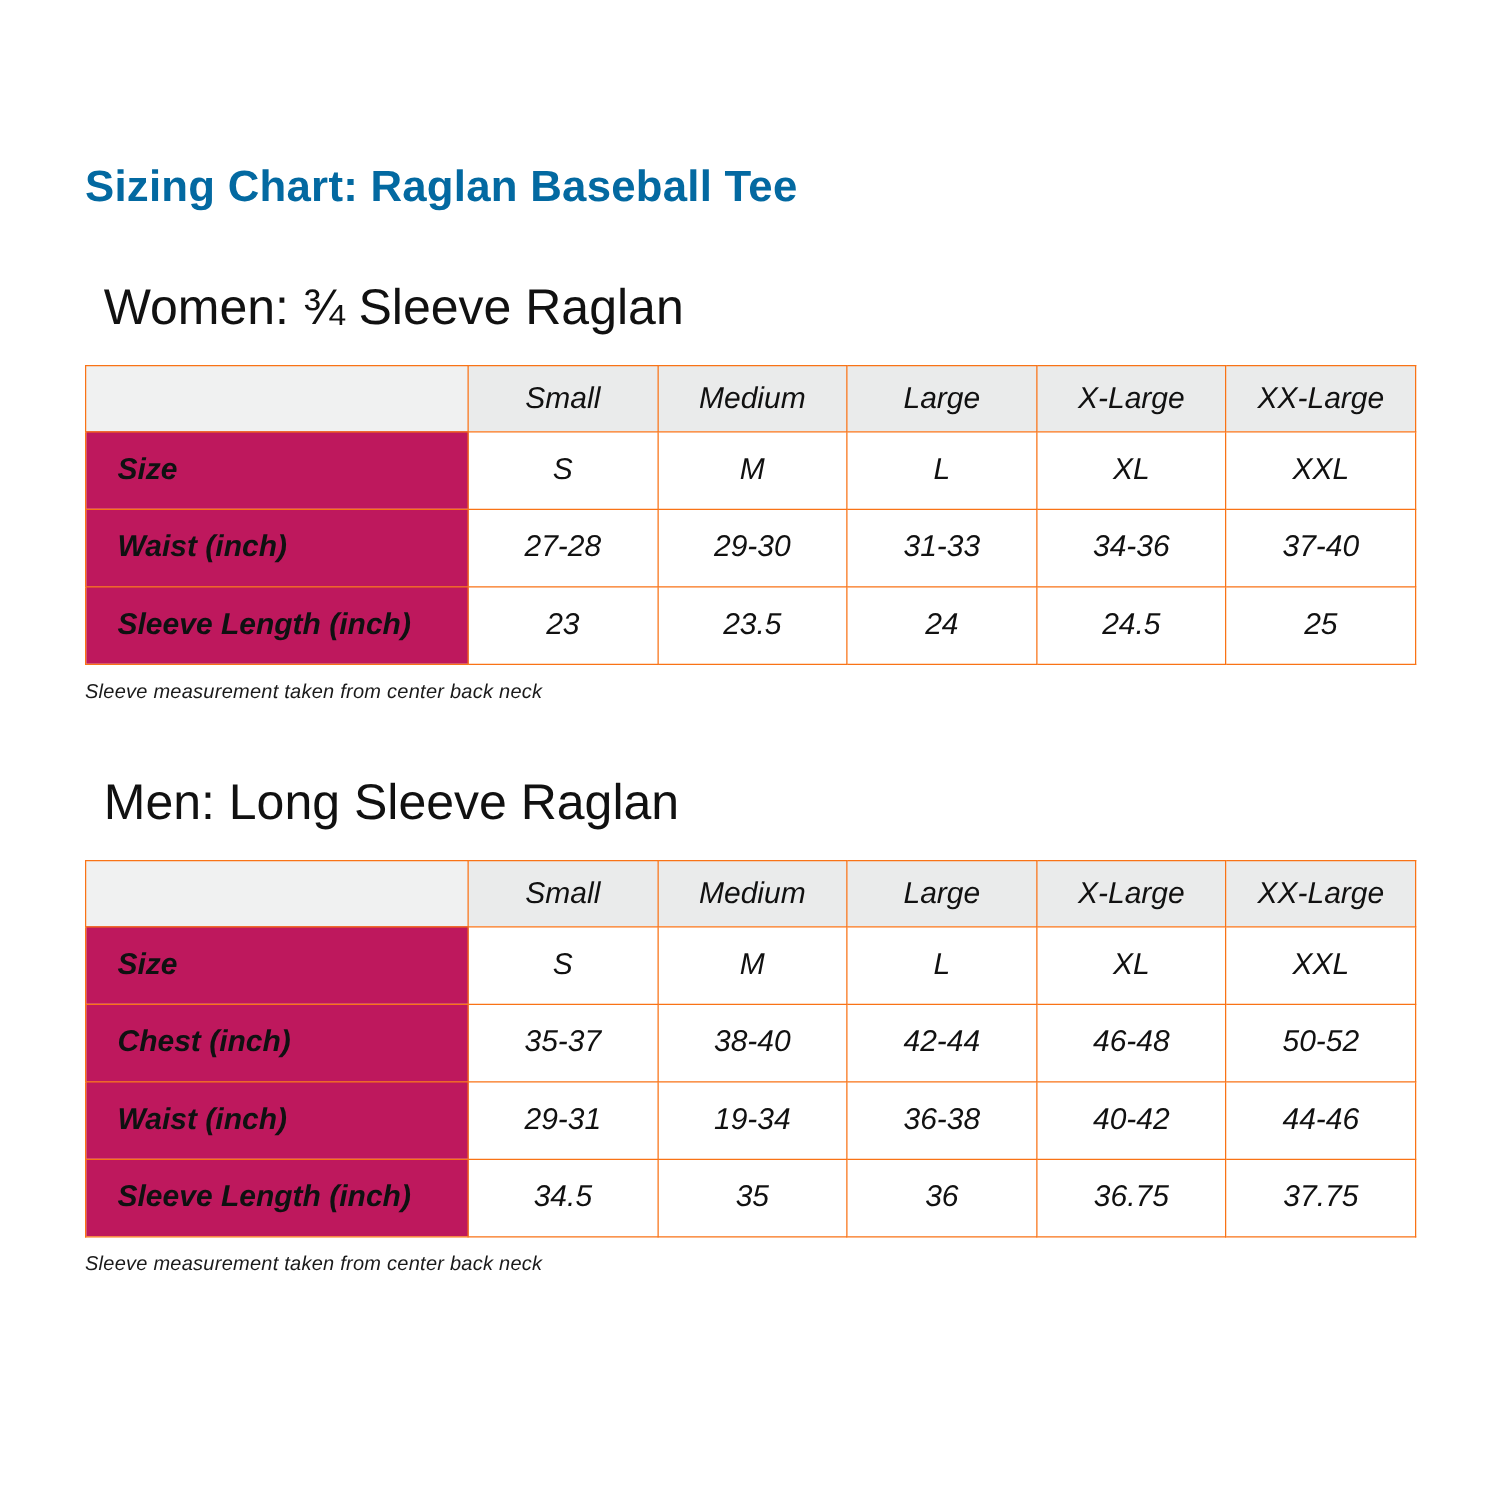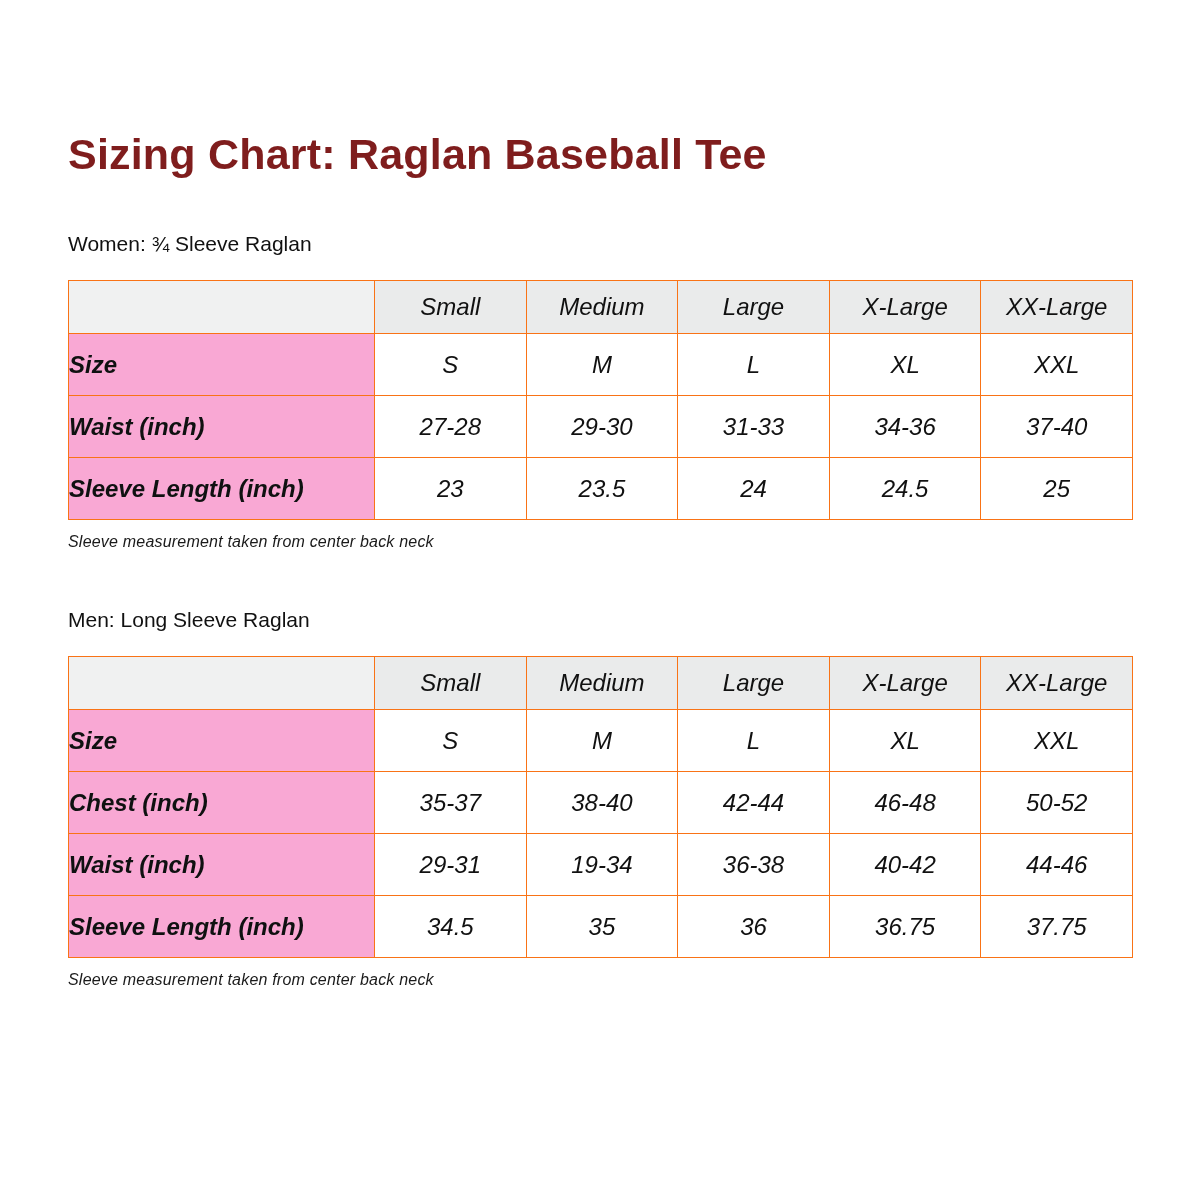--- a/index.html
+++ b/index.html
@@ -13,29 +13,29 @@
     position: relative;
     width: 1200px;
     height: 1200px;
     background: #ffffff;
     overflow: hidden;
     box-sizing: border-box;
     padding: 132px 68px 0 68px;
   }
   h1.page-title {
     margin: 0;
-    font-size: 43px;
+    font-size: 35px;
     line-height: 1.05;
     font-weight: 700;
-    color: #7f1d1d;
+    color: #0369a1;
     letter-spacing: 0.2px;
   }
   h2.section-heading {
-    margin: 0;
-    font-size: 21px;
+    margin: 15px;
+    font-size: 40px;
     line-height: 1.05;
     font-weight: 400;
     color: #111111;
   }
   .section-women h2.section-heading { margin-top: 56px; }
   .section-men   h2.section-heading { margin-top: 58px; }
   table.size-table {
     margin-top: 25px;
     width: 1064px;
     border-collapse: collapse;
@@ -57,22 +57,23 @@
   table.size-table thead th {
     background: #eaebeb;
     height: 52px;
     font-weight: 400;
   }
   table.size-table thead th.corner {
     background: #f0f1f1;
   }
   table.size-table tbody tr { height: 62px; }
   table.size-table tbody th.row-label {
-    background: #f9a8d4;
+    background: #be185d;
     text-align: left;
+    padding-left: 25px;
     font-weight: 700;
     color: #0f1111;
   }
   table.size-table tbody td {
     background: #ffffff;
   }
   p.note {
     margin: 13px 0 0 0;
     font-size: 16px;
     font-style: italic;

